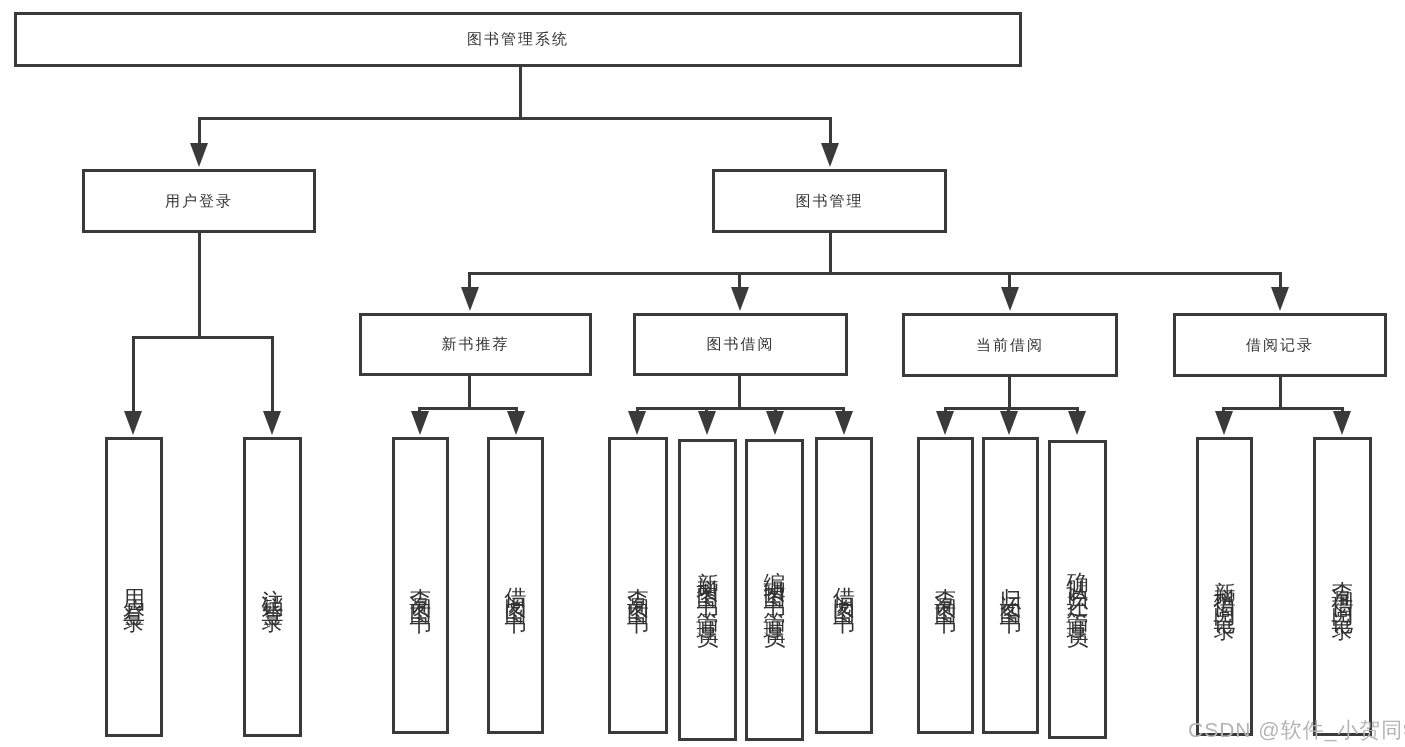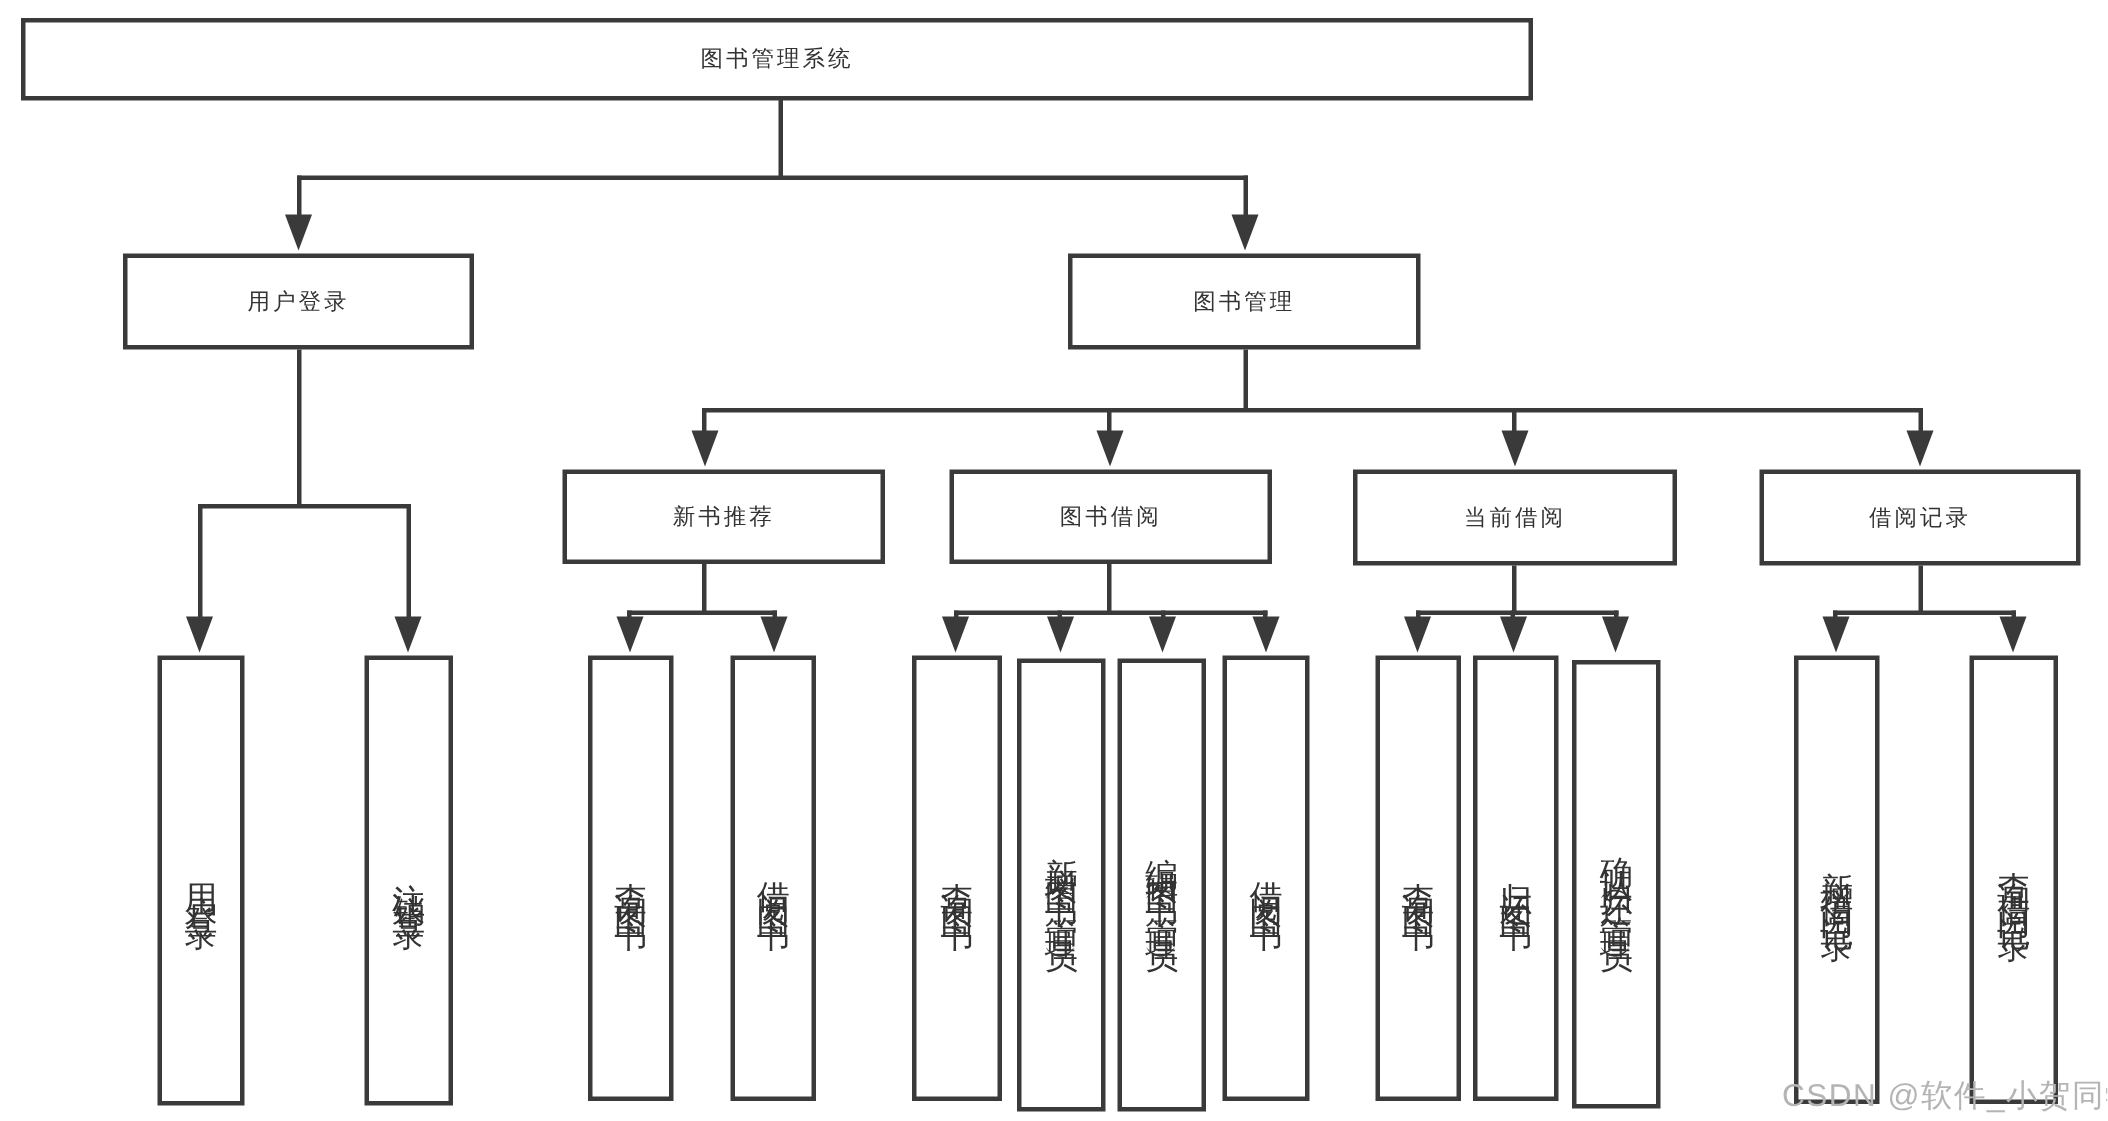--- a/index.html
+++ b/index.html
@@ -96,21 +96,21 @@
   <div class="ln" style="left:468px;top:272px;width:814px;height:3px"></div>
   <div class="ln" style="left:468px;top:272px;width:3px;height:18px"></div>
   <div class="ln" style="left:738px;top:272px;width:3px;height:18px"></div>
   <div class="ln" style="left:1008px;top:272px;width:3px;height:18px"></div>
   <div class="ln" style="left:1279px;top:272px;width:3px;height:18px"></div>
   <div class="arrow" style="left:461px;top:287px"></div>
   <div class="arrow" style="left:731px;top:287px"></div>
   <div class="arrow" style="left:1001px;top:287px"></div>
   <div class="arrow" style="left:1271px;top:287px"></div>
 
-  <div class="box hlabel" style="left:375px;top:313px;width:215px;height:63px">
+  <div class="box hlabel" style="left:359px;top:313px;width:233px;height:63px">
     <span>新书推荐</span>
   </div>
   <div class="box hlabel" style="left:902px;top:313px;width:216px;height:64px">
     <span>当前借阅</span>
   </div>
   <div class="box hlabel" style="left:633px;top:313px;width:215px;height:63px">
     <span>图书借阅</span>
   </div>
   <div class="box hlabel" style="left:1173px;top:313px;width:214px;height:64px">
     <span>借阅记录</span>

